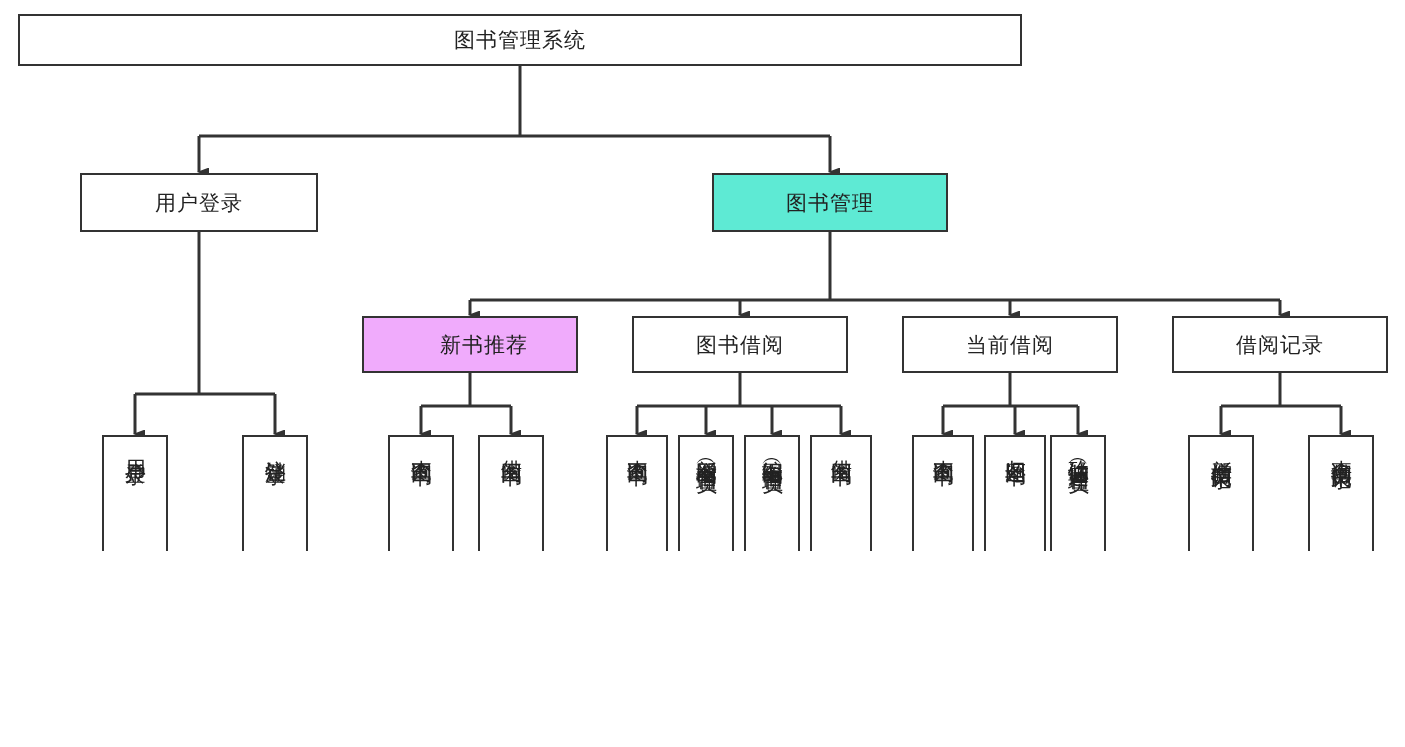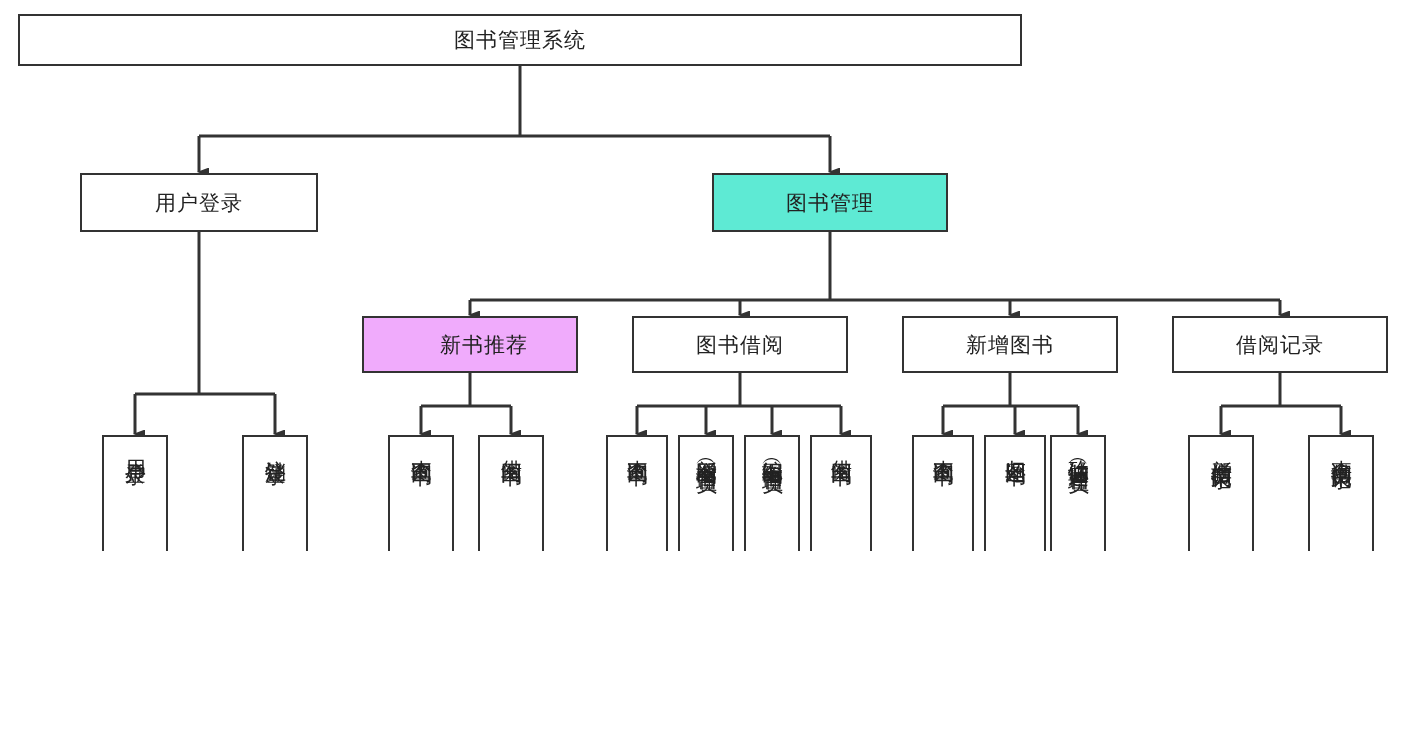--- a/index.html
+++ b/index.html
@@ -124,21 +124,21 @@
       <div class="node-box horizontal" style="left: 712px; top: 173px; width: 236px; height: 59px; border-color: rgb(51, 51, 51); background: #5eead4;">
         <span class="node-label" style="color: rgb(34, 34, 34);">图书管理</span>
       </div>
       <div class="node-box horizontal" style="left: 362px; top: 316px; width: 216px; height: 57px; border-color: rgb(51, 51, 51); background: #f0abfc; padding-left: 28px;">
         <span class="node-label" style="color: rgb(34, 34, 34);">新书推荐</span>
       </div>
       <div class="node-box horizontal" style="left: 632px; top: 316px; width: 216px; height: 57px; border-color: rgb(51, 51, 51); background: rgb(255, 255, 255);">
         <span class="node-label" style="color: rgb(34, 34, 34);">图书借阅</span>
       </div>
       <div class="node-box horizontal" style="left: 902px; top: 316px; width: 216px; height: 57px; border-color: rgb(51, 51, 51); background: rgb(255, 255, 255);">
-        <span class="node-label" style="color: rgb(34, 34, 34);">新增图书</span>
+        <span class="node-label" style="color: rgb(34, 34, 34);">当前借阅</span>
       </div>
       <div class="node-box horizontal" style="left: 1172px; top: 316px; width: 216px; height: 57px; border-color: rgb(51, 51, 51); background: rgb(255, 255, 255);">
         <span class="node-label" style="color: rgb(34, 34, 34);">借阅记录</span>
       </div>
       <div class="node-box vertical" style="left: 102px; top: 435px; width: 66px; height: 299px; border-color: rgb(51, 51, 51); background: rgb(255, 255, 255);">
         <span class="node-label" style="color: rgb(34, 34, 34);">用户登录</span>
       </div>
       <div class="node-box vertical" style="left: 242px; top: 435px; width: 66px; height: 299px; border-color: rgb(51, 51, 51); background: rgb(255, 255, 255);">
         <span class="node-label" style="color: rgb(34, 34, 34);">注销登录</span>
       </div>

